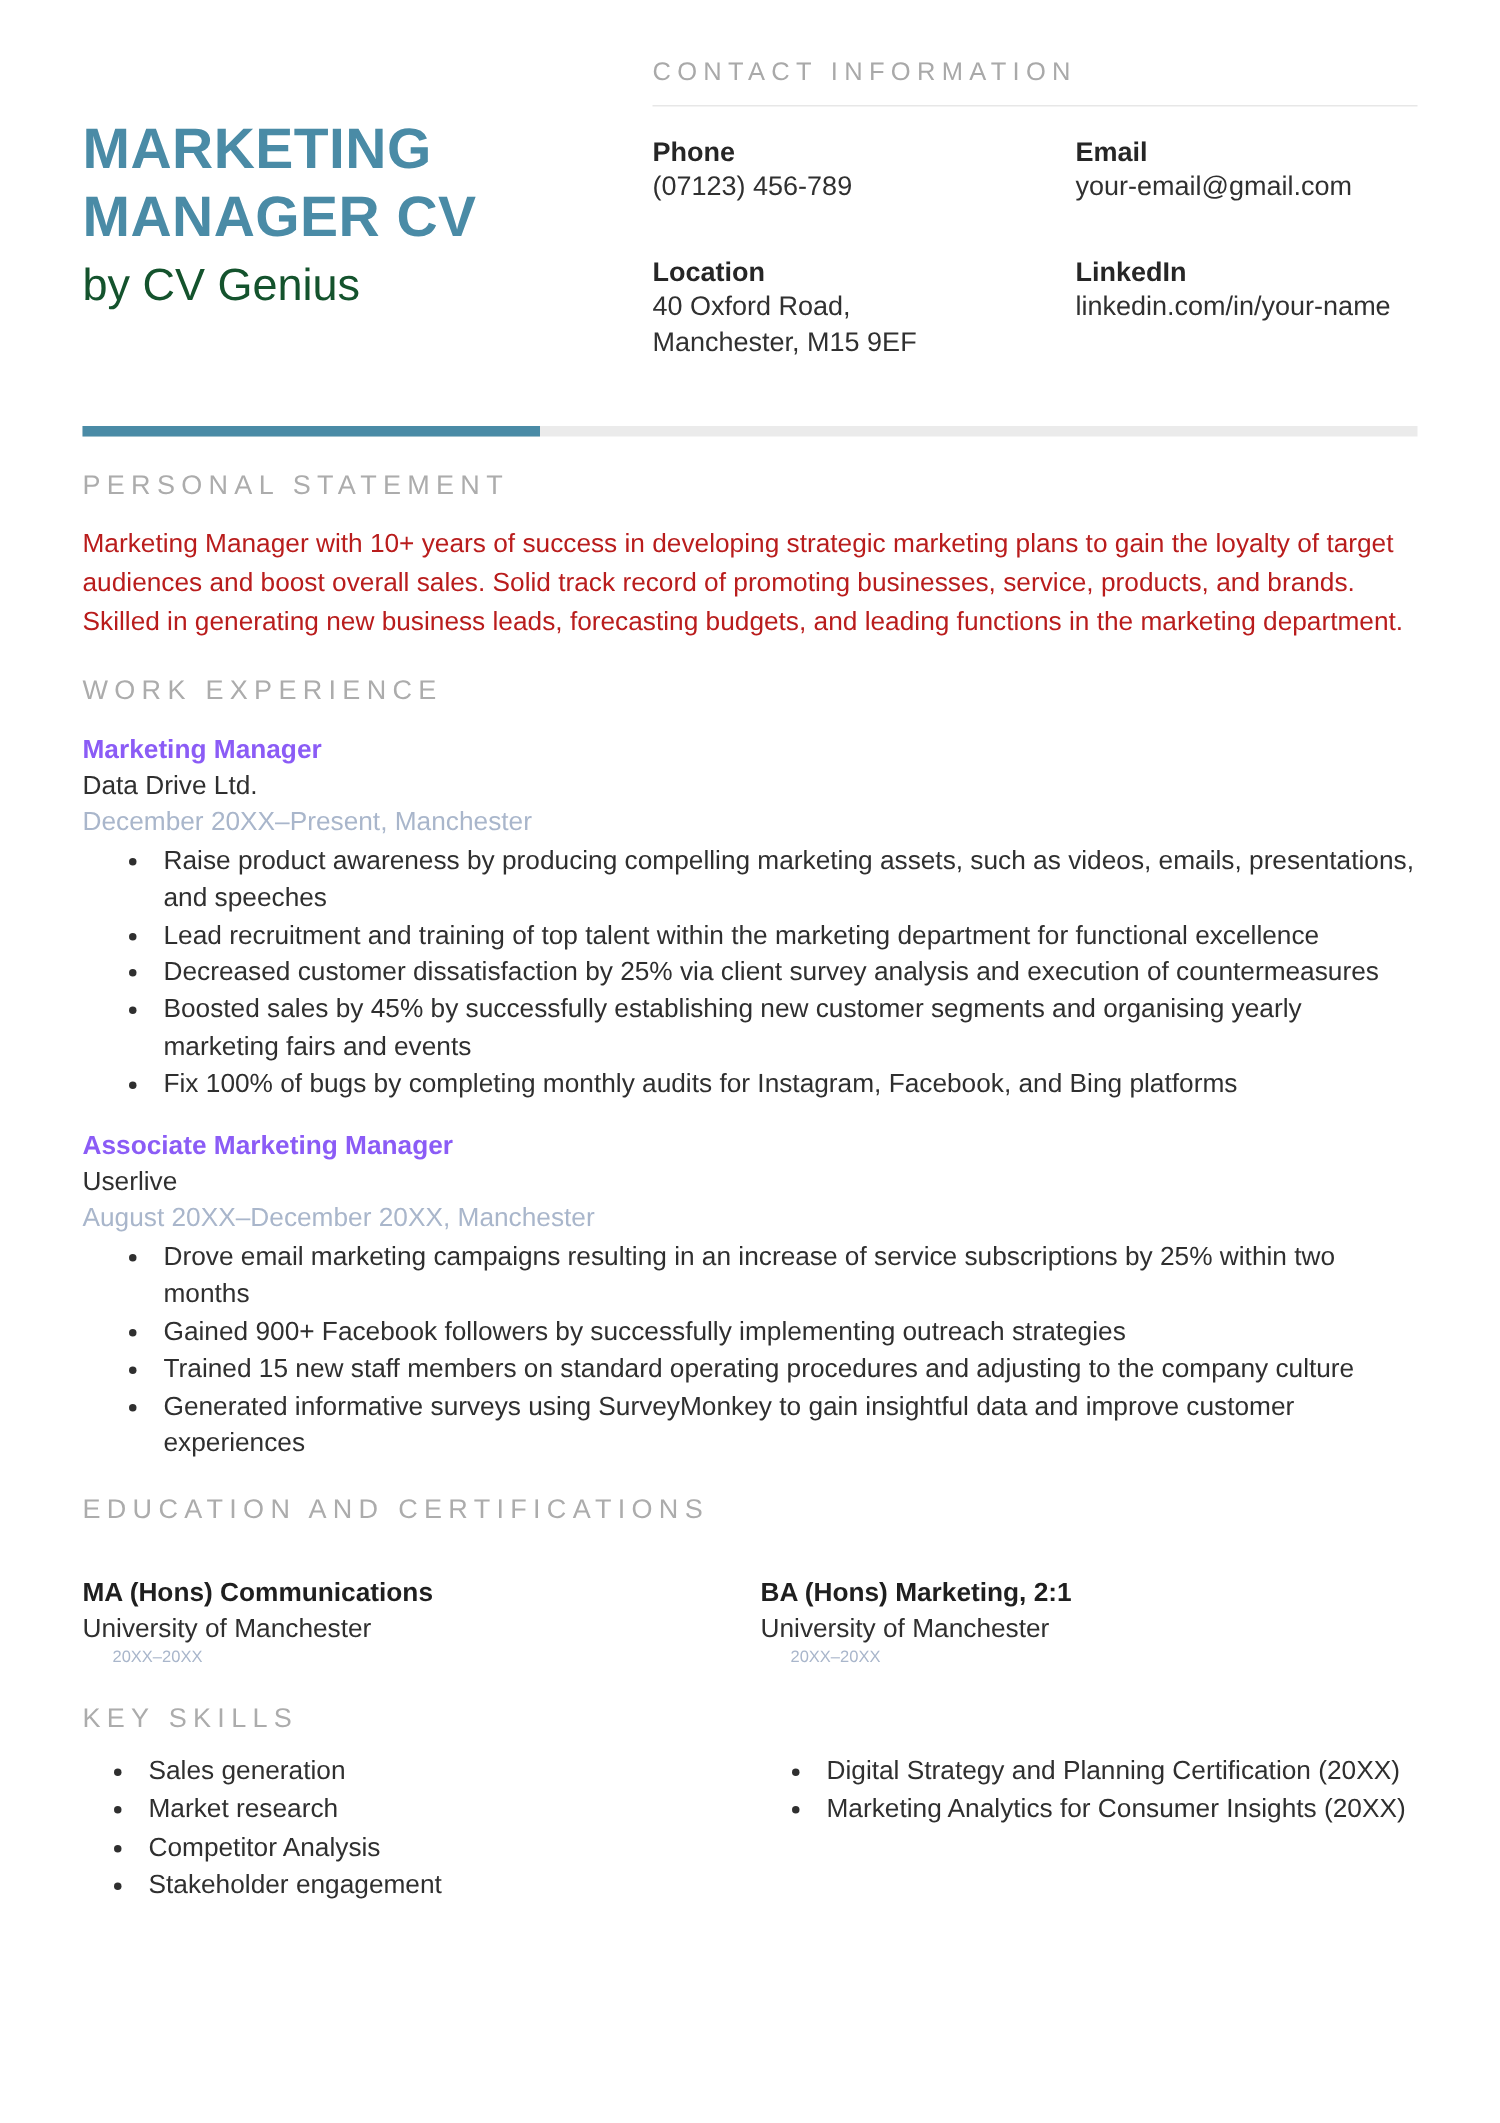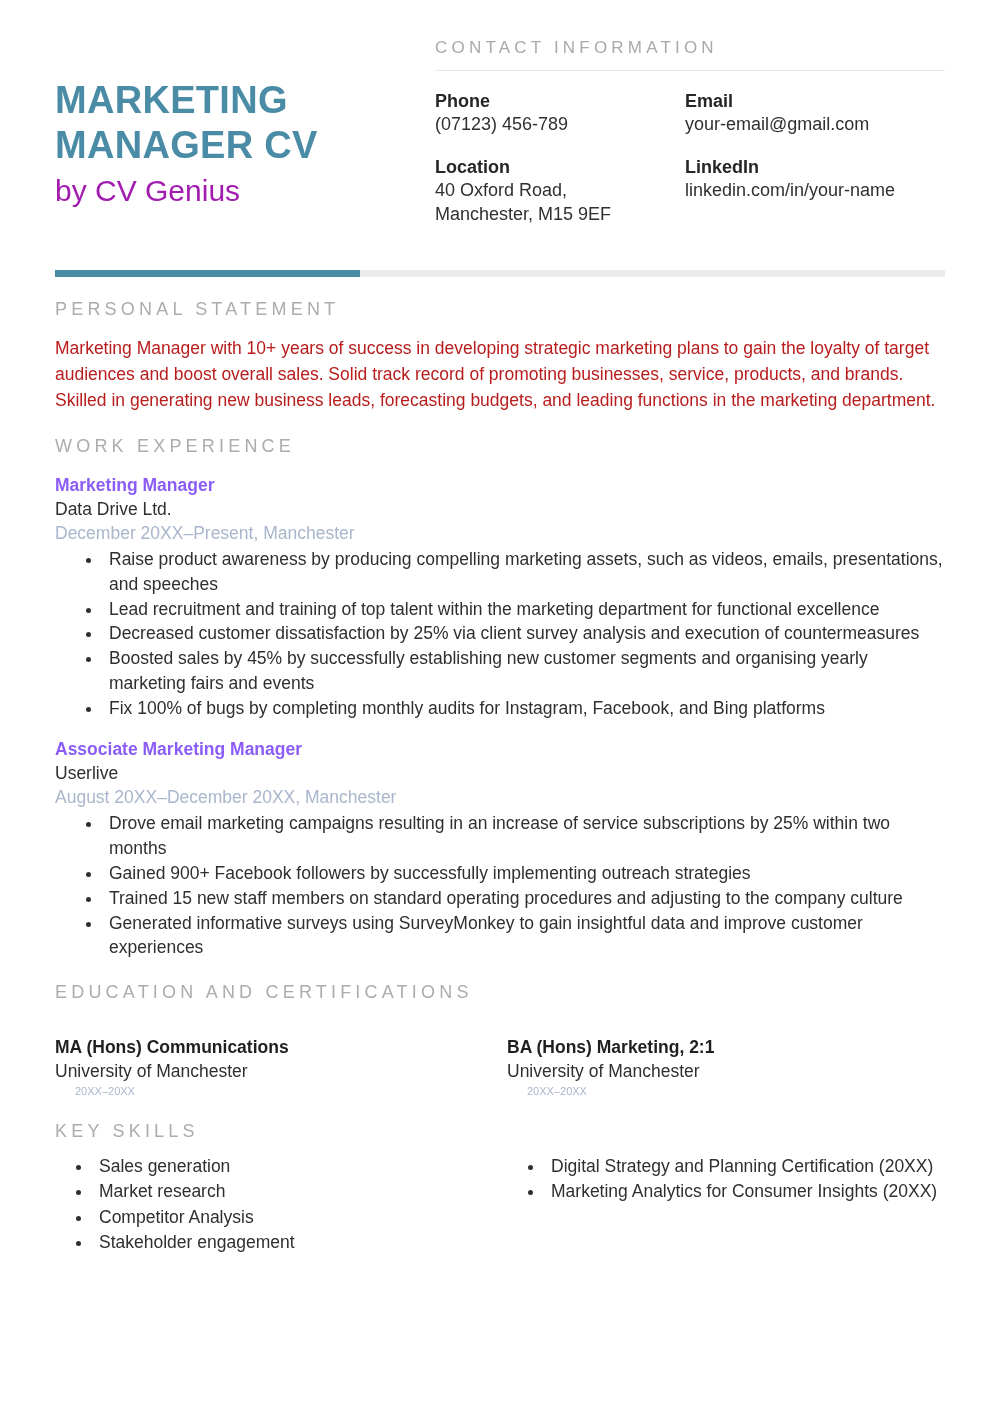--- a/index.html
+++ b/index.html
@@ -43,21 +43,21 @@
     font-weight: bold;
     color: #4A8BA6;
     line-height: 1.18;
     letter-spacing: 0.3px;
     margin: 0;
   }
 
   .cv-byline {
     font-size: 30px;
     font-weight: normal;
-    color: #a21caf;
+    color: #14532d;
     line-height: 1.25;
     margin: 4px 0 0 0;
   }
 
   .header-right {
     flex: 1 1 auto;
     padding-top: 10px;
   }
 
   .contact-heading {
@@ -73,20 +73,21 @@
     background: #e7e7e7;
     width: 100%;
     margin-bottom: 18px;
   }
 
   .contact-grid {
     display: grid;
     grid-template-columns: 250px 1fr;
     row-gap: 18px;
     column-gap: 0px;
+    gap: 32px;
   }
 
   .contact-label {
     font-size: 18px;
     font-weight: bold;
     color: #262626;
     line-height: 1.35;
   }
 
   .contact-value {

